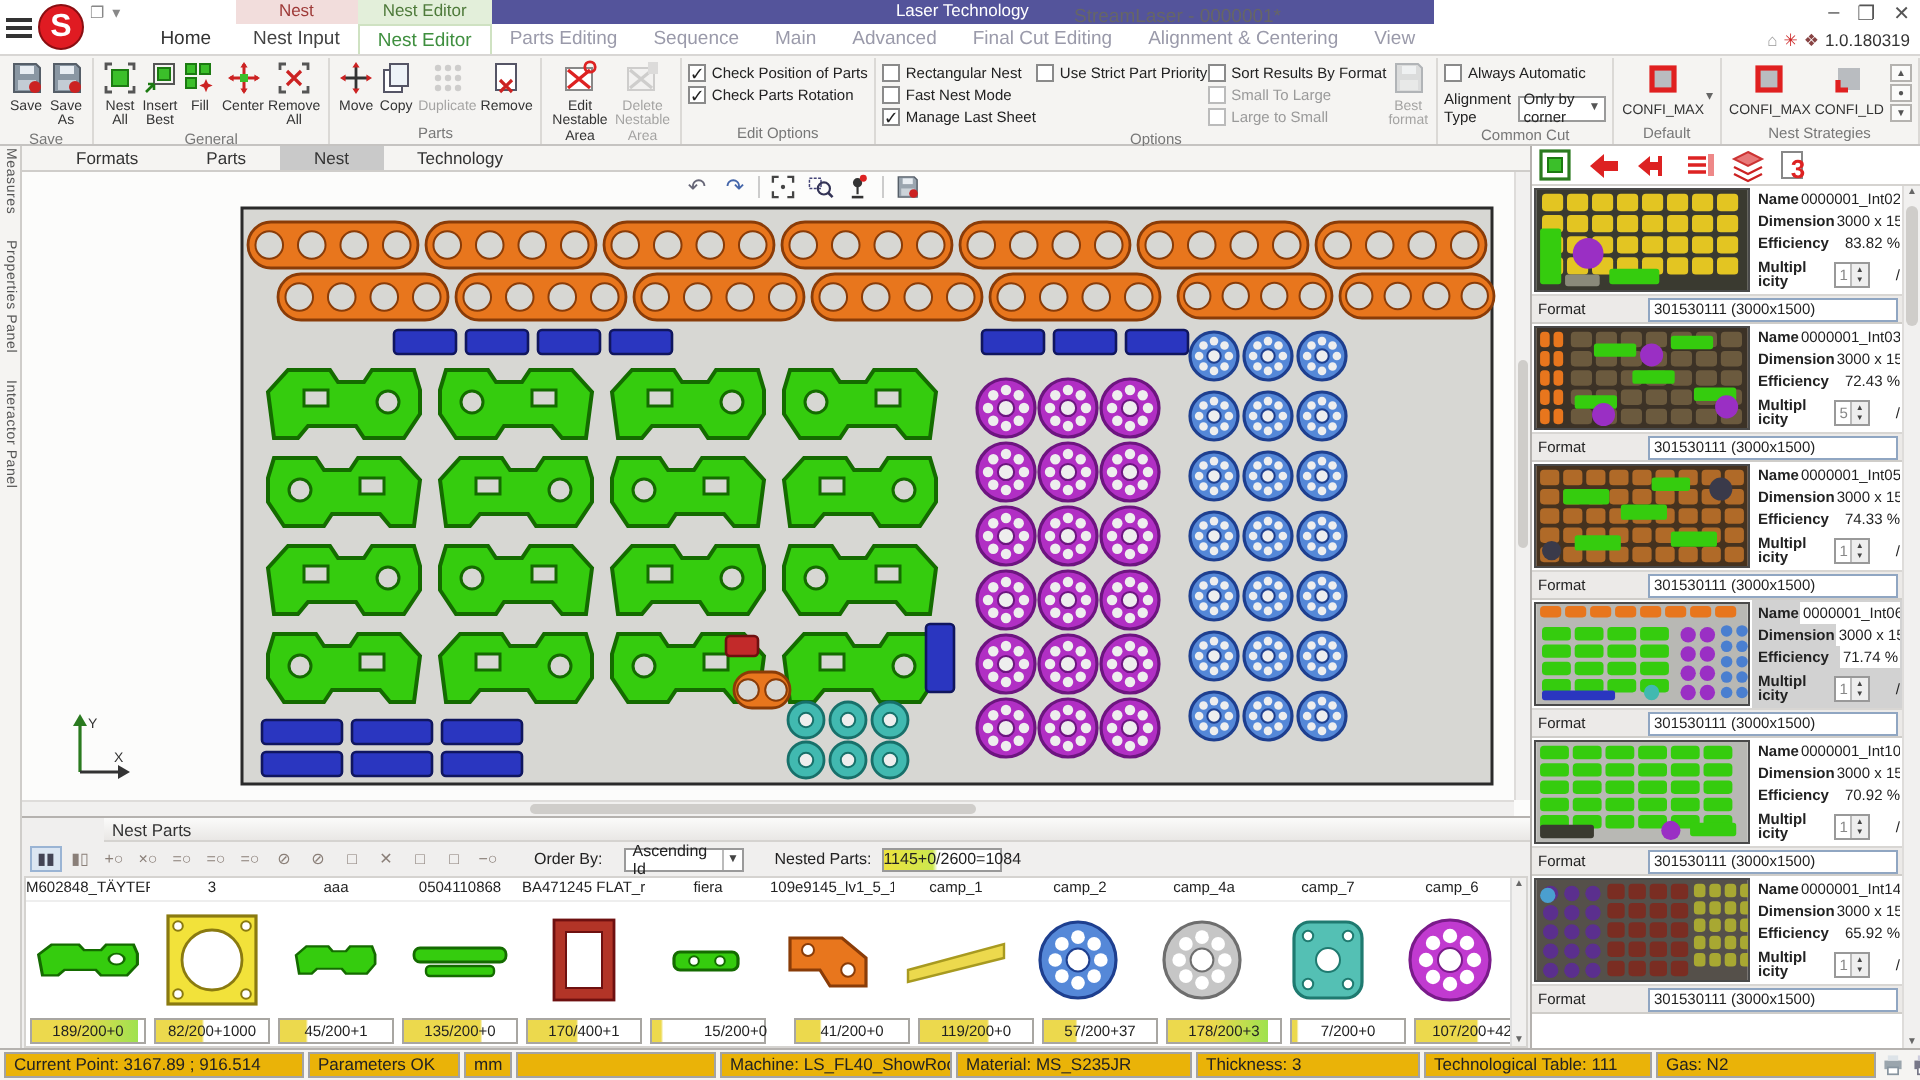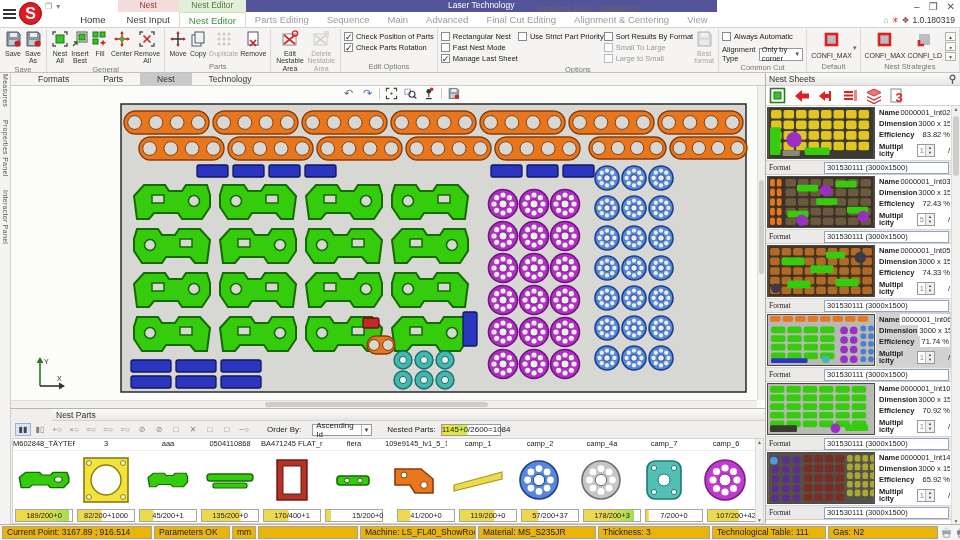--- a/index.html
+++ b/index.html
@@ -109,21 +109,21 @@
   .prop .v { overflow: hidden; }
   .ns-entry.sel .ns-props { background: #d2d2d2; }
   .ns-entry.sel .prop .v { background: #fff; padding: 0 1px; }
   .mult { display: flex; height: 20px; align-items: center; gap: 13px; }
   .mult .k { font-weight: bold; width: 34px; line-height: 1; padding: 0 1px; }
   .spinbox { width: 26px; height: 13px; border: 1px solid #999; background: #fff; display: flex; }
   .spinbox .v { flex: 1; text-align: right; color: #888; font-size: 7.5px; line-height: 12px; padding-right: 1px; }
   .spinbox .arrs { width: 9px; border-left: 1px solid #bbb; display: flex; flex-direction: column; }
   .spinbox .arrs span { flex: 1; font-size: 4px; line-height: 5px; text-align: center; color: #444; background: #eee; }
   .fmt { display: flex; height: 14px; align-items: center; background: #eceae8; border-top: 1px solid #d8d6d3; }
-  .fmt .k { width: 58px; padding-left: 3px; font-size: 7.5px; flex: none; font-family: Liberation Serif, serif; }
+  .fmt .k { width: 58px; padding-left: 3px; font-size: 7.5px; flex: none; }
   .fmt .v { flex: 1; height: 12px; border: 1px solid #90a6c2; background: #fff; font-size: 7.5px; line-height: 10px; padding-left: 2px; margin-right: 2px; white-space: nowrap; overflow: hidden; }
   .ns-scrollbar { position: absolute; right: 0; top: 0; bottom: 0; width: 9px; background: #f1f0ef; border-left: 1px solid #dedcda;
     display: flex; flex-direction: column; align-items: center; justify-content: space-between; font-size: 5px; color: #666; }
   .ns-sthumb { position: absolute; right: 1px; top: 10px; width: 6px; height: 60px; background: #cfcdca; border-radius: 3px; }
 
   
   .statusbar { height: 16px; background: #f5f4f2; border-top: 1px solid #b5b2af; display: flex; gap: 2px; padding: 1px 2px; align-items: center; }
   .sb-field { border: 1px solid #a3a3a3; background: #eab308; height: 13px; line-height: 11px; font-size: 8.5px;
     padding: 0 4px; white-space: nowrap; overflow: hidden; flex: none; }
   .sb-icons { margin-left: auto; display: flex; gap: 2px; }
@@ -1246,27 +1246,20 @@
           </div>
         <div class="np-vscroll">
             <span>▲</span>
             <span>▼</span>
           </div>
       </div>
     </div>
   </div>
 
   <div class="nest-sheets">
-    <div class="ns-header">
-      <span>Nest Sheets</span>
-      <svg width="9" height="11" viewBox="0 0 9 11">
-        <circle cx="4.5" cy="3.5" r="2.4" fill="none" stroke="#556" stroke-width="1.2"></circle>
-        <path d="M4.5 6v4" stroke="#556" stroke-width="1.2"></path>
-      </svg>
-    </div>
     <div class="ns-toolbar" id="ns-toolbar">
         <span class="ns-tool">
           <svg width="18" height="18" viewBox="0 0 18 18">
             <rect x="1.5" y="1.5" width="14" height="14" fill="#fff" stroke="#2a7a1f" stroke-width="1.6"></rect>
             <rect x="5" y="5" width="7" height="7" fill="#3bbf2a" stroke="#1c7a12"></rect>
           </svg>
         </span>
         <span class="ns-tool">
           <svg width="18" height="18" viewBox="0 0 18 18">
             <path d="M2 9l7-6v3.5h7v5H9V15z" fill="#dd2222"></path>

